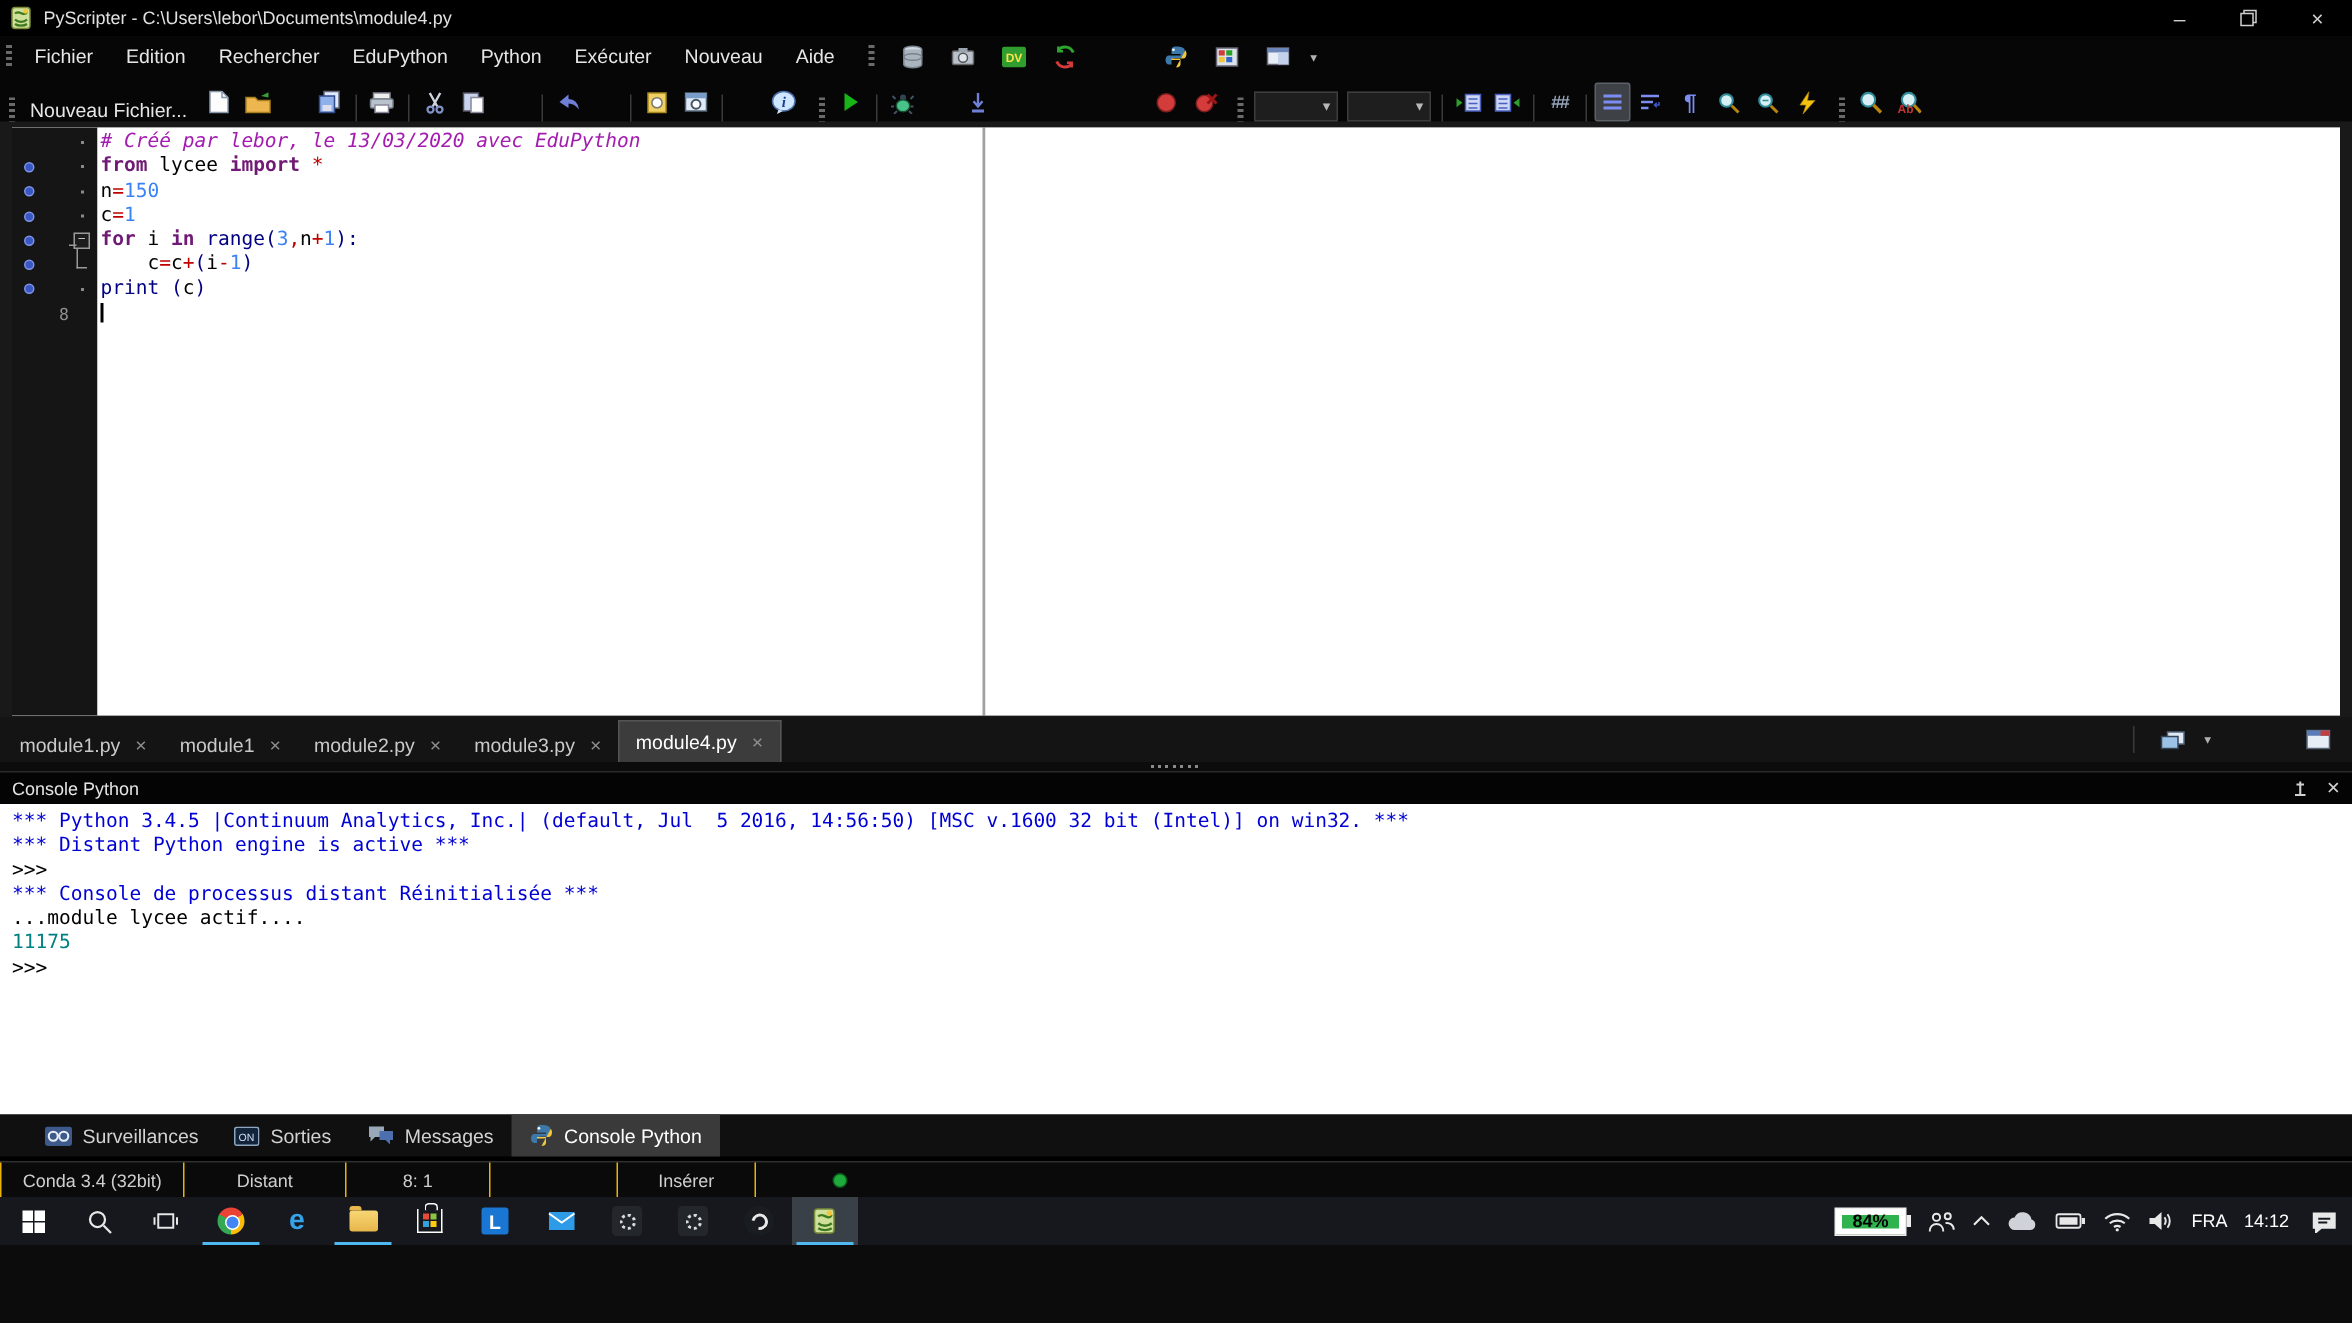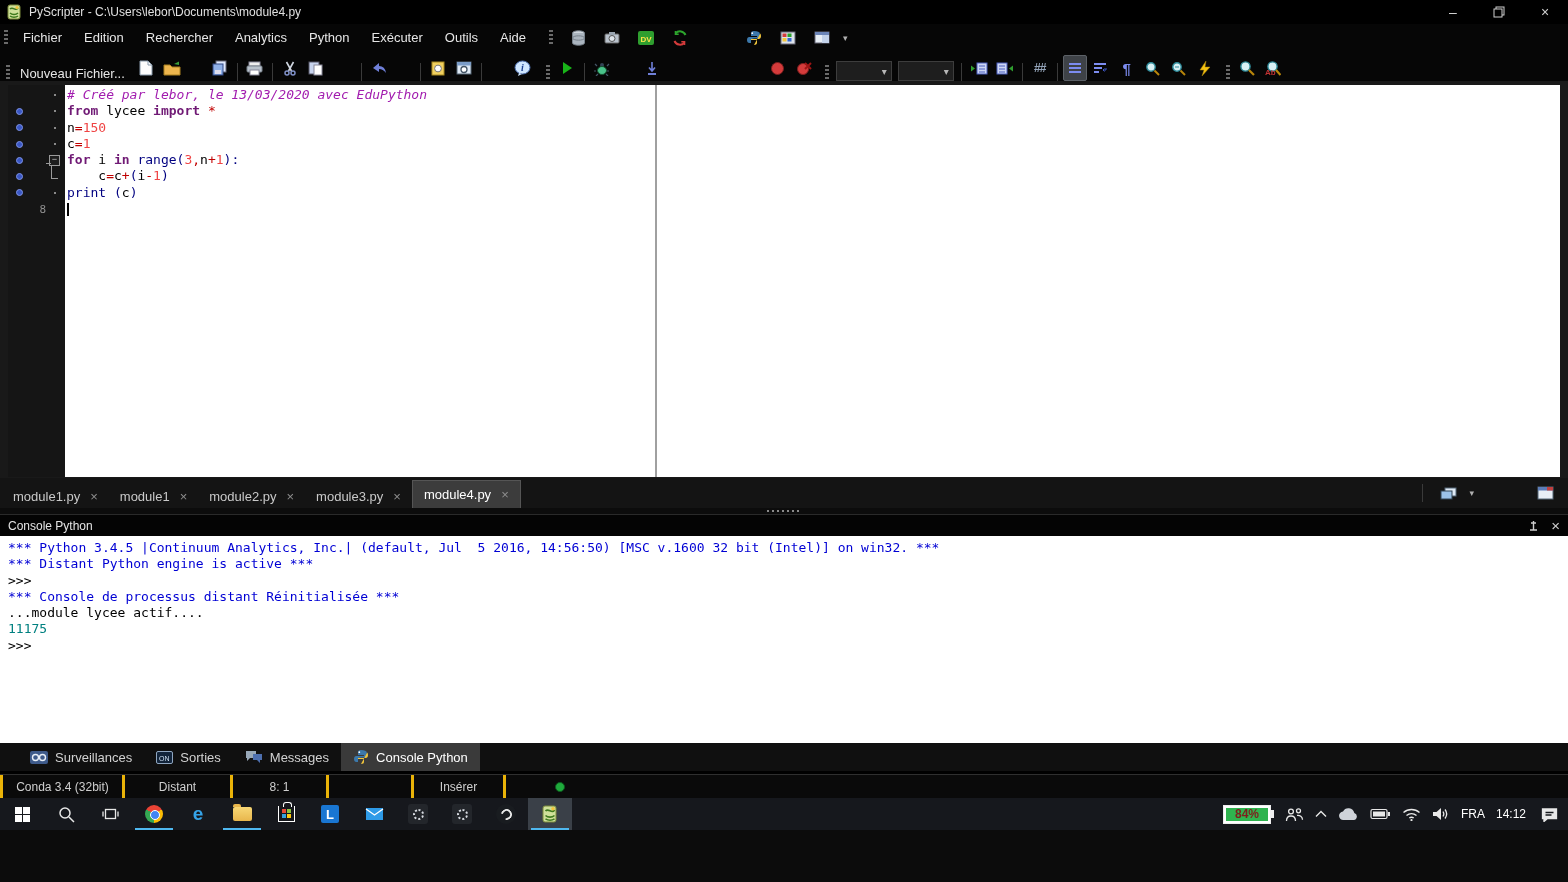--- a/index.html
+++ b/index.html
@@ -37,21 +37,21 @@
   .g-fold.box::after{content:"\2212";width:9px;height:9px;border:1px solid #9a9a9a;color:#c8c8c8;font-size:9px;line-height:7px;text-align:center;background:#1d1d1d}
   .g-fold.box::before{content:"";position:absolute;left:0;top:8px;width:5px;height:1px;background:#9a9a9a}
   .g-fold.tail::after{content:"";width:6px;height:12px;border-left:1px solid #9a9a9a;border-bottom:1px solid #9a9a9a;margin-top:-8px}
   .code-pane{width:590px;flex:none;background:#fff;padding:2px 0 0 2px;font:13px/16.3px "DejaVu Sans Mono",monospace;white-space:pre;color:#000}
   .code-line{height:16.3px}
   .split{width:2px;background:#a0a0a0;flex:none}
   .right-pane{flex:1;background:#fff}
   .tok-cm{color:#a21caf;font-style:italic}
   .tok-kw{color:#701a75;font-weight:bold}
   .tok-bi{color:#000080}
-  .tok-nm{color:#ef4444}
+  .tok-nm{color:#3b82f6}
   .tok-op{color:#c00000}
   .tok-pn{color:#000080}
   .tok-id{color:#000}
   .caret{display:inline-block;width:2px;height:13px;background:#000;vertical-align:middle}
   
   .tabbar{height:30px;background:#141414;display:flex;align-items:flex-end;padding-left:2px}
   .etab{height:24px;display:flex;align-items:center;gap:10px;padding:0 11px;color:#c9c9c9;font-size:13px}
   .etab .etab-close{color:#8f8f8f;font-size:13px}
   .etab.active{height:28px;background:#3c3c3c;color:#fff;border:1px solid #555;border-bottom:none}
   .tabbar-right{margin-left:auto;display:flex;align-items:center;height:100%;padding-right:10px;gap:8px}
@@ -67,42 +67,42 @@
   .c-black{color:#000}
   .c-teal{color:#008080}
   
   .dockbar{height:28px;background:#101010;display:flex;align-items:stretch;padding-left:18px}
   .dtab{display:flex;align-items:center;gap:7px;padding:0 12px;color:#d2d2d2;font-size:13px}
   .dtab.active{background:#3a3a3a;color:#fff}
   .gapline{height:3px;background:#000}
   
   .statusbar{height:24px;background:#0a0a0a;border-top:1px solid #2f2f2f;display:flex;align-items:stretch;color:#cfcfcf;font-size:12px}
   .sb-left{display:flex;align-items:center;padding-left:10px;flex:1}
-  .sb-cell{display:flex;align-items:center;justify-content:center;border-left:3px solid #eab308}
+  .sb-cell{display:flex;align-items:center;justify-content:center;border-left:1px solid #eab308}
   .led{width:10px;height:10px;border-radius:50%;background:#1faa3c;border:1px solid #0c5c1e;align-self:center;margin:0 8px 0 6px}
   
   .taskbar{height:32px;background:#16181d;display:flex;align-items:stretch}
   .tk{width:44px;display:flex;align-items:center;justify-content:center;position:relative}
   .tk.running::after{content:"";position:absolute;bottom:0;left:3px;right:3px;height:2px;background:#4fb8f0}
   .tk.active{background:#3a4048}
   .win-logo{width:15px;height:15px;display:grid;grid-template-columns:7px 7px;grid-template-rows:7px 7px;gap:1px}
   .win-logo span{background:#fff}
   .chrome{width:18px;height:18px;border-radius:50%;background:conic-gradient(from -60deg,#ea4335 0 120deg,#fbbc05 120deg 240deg,#34a853 240deg 360deg);position:relative}
   .chrome::after{content:"";position:absolute;left:5px;top:5px;width:8px;height:8px;border-radius:50%;background:#4285f4;border:1.5px solid #fff}
   .edge{color:#35a3e8;font-size:19px;font-weight:bold;line-height:18px}
   .folder-ico{width:19px;height:14px;background:linear-gradient(#f7d775,#e8b64c);border-radius:2px;position:relative}
   .folder-ico::before{content:"";position:absolute;top:-3px;left:0;width:8px;height:3px;background:#e8b64c;border-radius:2px 2px 0 0}
   .ltile{width:18px;height:18px;background:#1976d2;border-radius:2px;color:#fff;font-weight:bold;font-size:13px;display:flex;align-items:center;justify-content:center}
   .ring{width:20px;height:20px;background:#23262b;border-radius:3px;display:flex;align-items:center;justify-content:center}
   .ring i{width:11px;height:11px;border:2px dotted #d8dce2;border-radius:50%}
   .swirl{width:20px;height:20px;background:#191c20;border-radius:50%;display:flex;align-items:center;justify-content:center}
   .swirl i{width:11px;height:11px;border:2px solid #e8e8e8;border-left-color:transparent;border-radius:50%;transform:rotate(-35deg)}
   .tray{margin-left:auto;display:flex;align-items:center;gap:11px;padding-right:10px;color:#fff;font-size:12px}
   .battery-badge{display:flex;align-items:center}
-  .bb-body{width:46px;height:17px;background:#2fb34f;border:2px solid #ffffff;outline:1px solid #eee;color:#7f1d1d;font-weight:bold;font-size:12px;display:flex;align-items:center;justify-content:center}
+  .bb-body{width:46px;height:17px;background:#2fb34f;border:4px solid #ffffff;outline:1px solid #eee;color:#000000;font-weight:bold;font-size:12px;display:flex;align-items:center;justify-content:center}
   .bb-tip{width:3px;height:8px;background:#eee;margin-left:1px}
   .store-ico{width:17px;height:16px;border:1.4px solid #fff;border-top:none;position:relative;display:grid;place-content:center}
   .store-ico::before{content:"";position:absolute;top:-4px;left:4px;width:7px;height:4px;border:1.2px solid #fff;border-bottom:none;border-radius:3px 3px 0 0}
   .store-flag{width:9px;height:9px;display:grid;grid-template-columns:4px 4px;grid-template-rows:4px 4px;gap:1px}
   .store-flag b:nth-child(1){background:#e64a36}.store-flag b:nth-child(2){background:#8bc543}
   .store-flag b:nth-child(3){background:#33a0dd}.store-flag b:nth-child(4){background:#ffc90e}
 </style>
 </head>
 <body>
 
@@ -122,21 +122,21 @@
           <rect x="3" y="1" width="8" height="8" fill="none" stroke="#cfcfcf"></rect>
           <rect x="1" y="3" width="8" height="8" fill="#000" stroke="#cfcfcf"></rect>
         </svg>
       </span>
     <span class="wbtn">×</span>
   </span>
 </div>
 
 <div class="menubar">
   <span class="handle"></span>
-  <span id="menu-items"><span class="menu-item">Fichier</span><span class="menu-item">Edition</span><span class="menu-item">Rechercher</span><span class="menu-item">Analytics</span><span class="menu-item">Python</span><span class="menu-item">Exécuter</span><span class="menu-item">Outils</span><span class="menu-item">Aide</span></span>
+  <span id="menu-items"><span class="menu-item">Fichier</span><span class="menu-item">Edition</span><span class="menu-item">Rechercher</span><span class="menu-item">EduPython</span><span class="menu-item">Python</span><span class="menu-item">Exécuter</span><span class="menu-item">Nouveau</span><span class="menu-item">Aide</span></span>
   <span class="handle" style="margin-left:12px"></span>
   <span class="mbar-icons">
     <span class="tbtn">
         <svg width="15" height="16">
           <ellipse cx="7.5" cy="3" rx="6" ry="2.2" fill="#cfd6dd" stroke="#78828c"></ellipse>
           <path d="M1.5 3v10c0 1.2 2.7 2.2 6 2.2s6-1 6-2.2V3" fill="#aab4be" stroke="#78828c"></path>
           <ellipse cx="7.5" cy="8" rx="6" ry="2.2" fill="none" stroke="#78828c"></ellipse>
         </svg>
       </span>
     <span class="tbtn">

